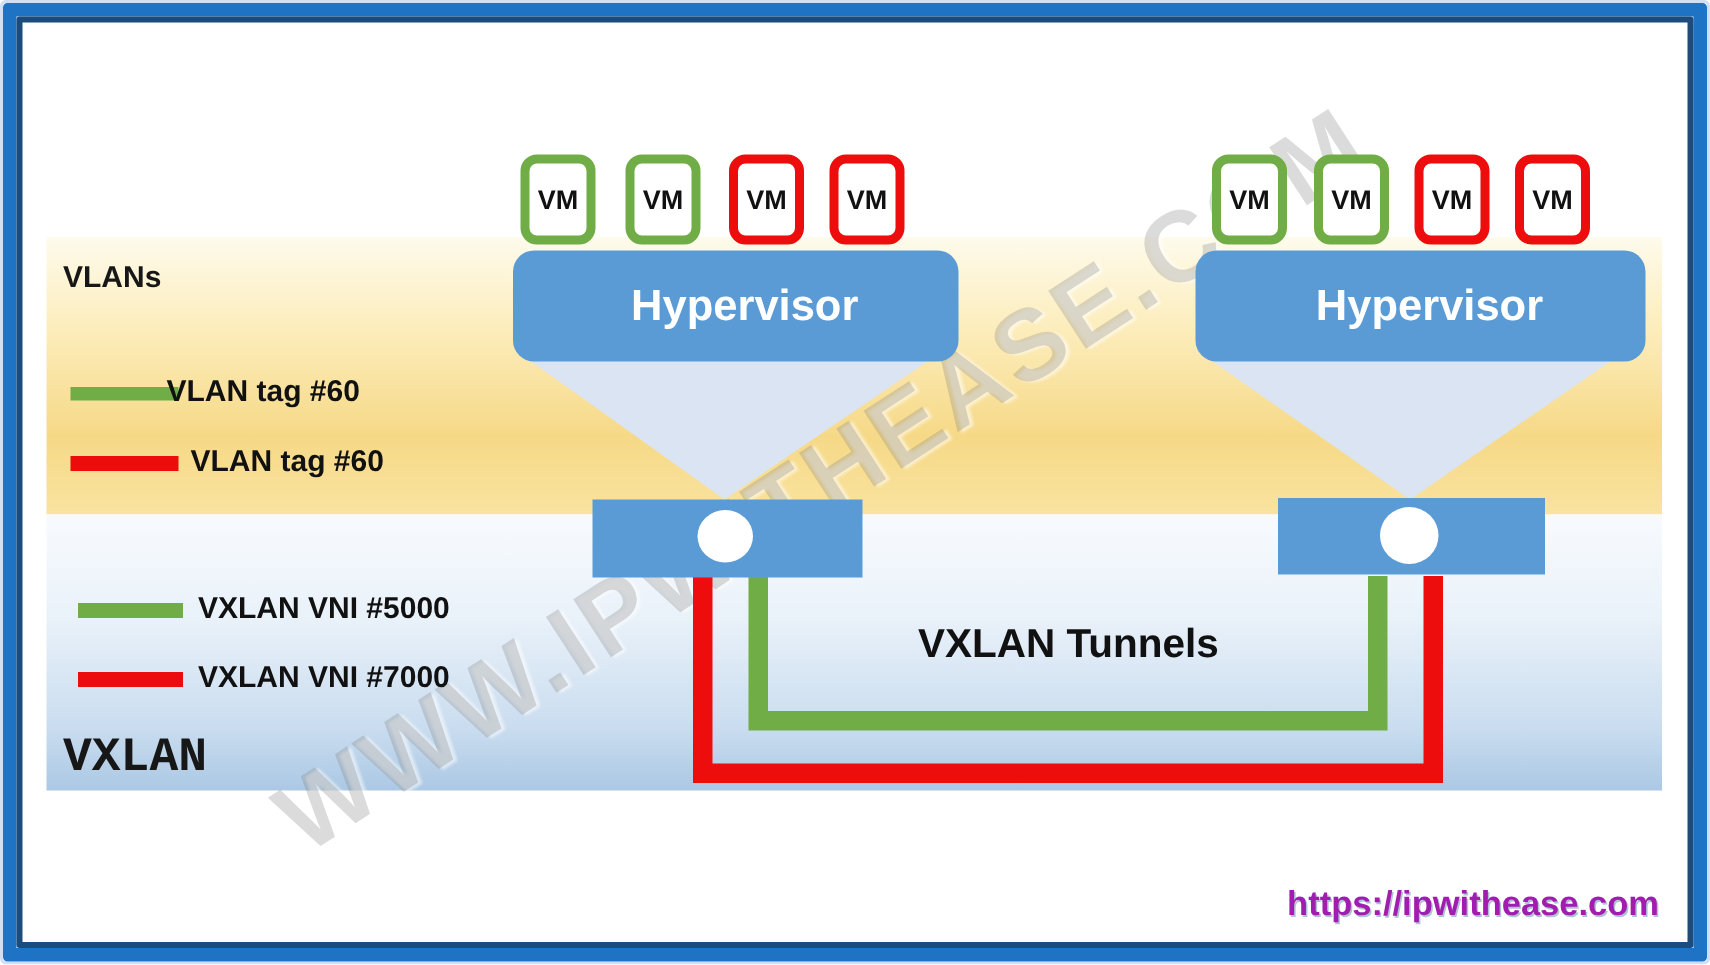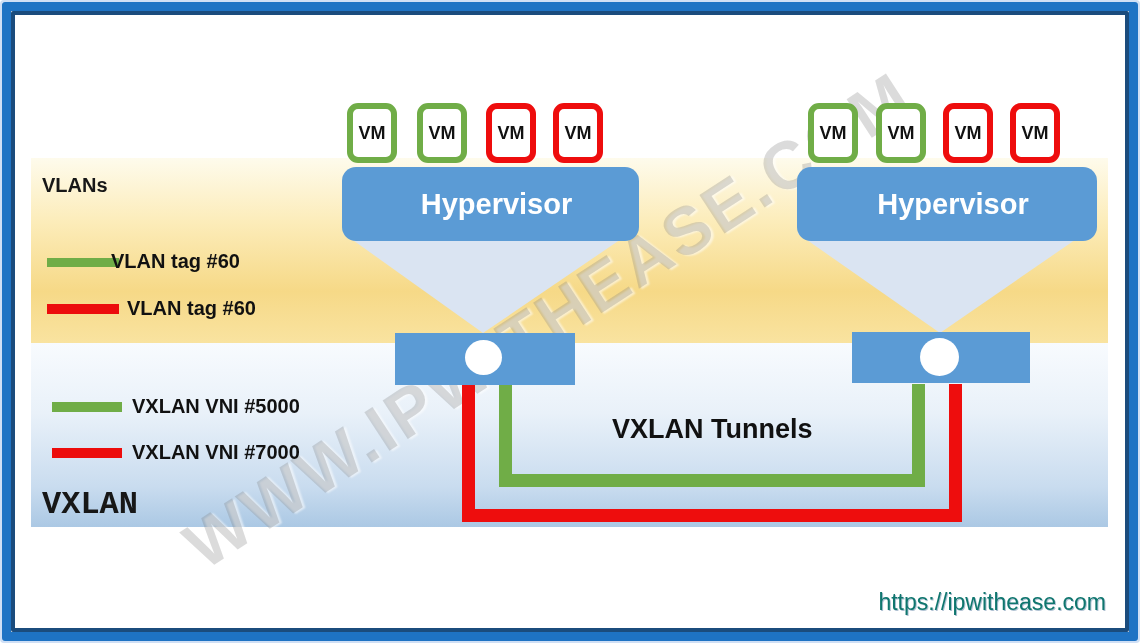--- a/index.html
+++ b/index.html
@@ -81,21 +81,21 @@
   .tunnels-svg{position:absolute;left:0;top:0;z-index:4;}
 
   .tunnels-label{
     position:absolute;left:612px;top:414px;z-index:6;
     font-weight:bold;font-size:27px;color:#111;white-space:nowrap;
   }
 
   
   .footer-url{
     position:absolute;right:34px;top:589px;z-index:7;
-    font-weight:normal;font-size:23px;color:#0f766e;
+    font-weight:bold;font-size:23px;color:#a21caf;
     text-shadow:1px 1px 0 rgba(27,76,125,0.35);
     white-space:nowrap;text-decoration:none;
   }
 </style>
 </head>
 <body>
 
 <div class="frame-glow"></div>
 <div class="frame-mid"></div>
 <div class="frame-dark"></div>

